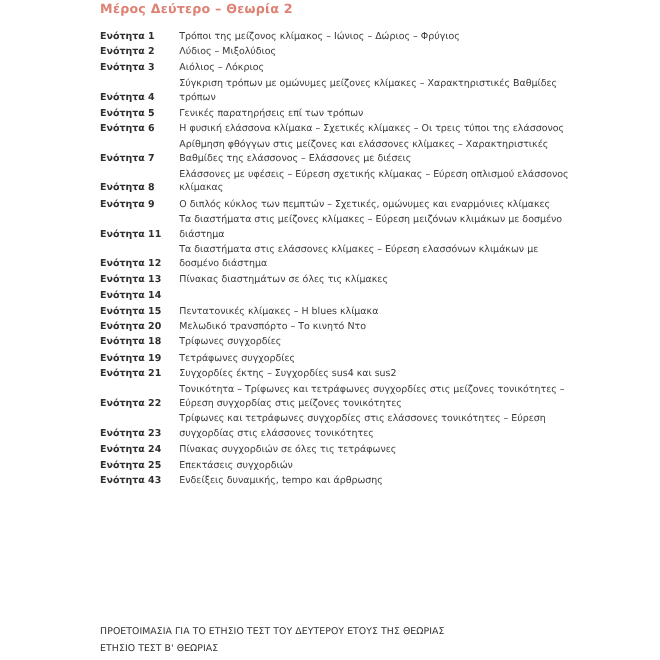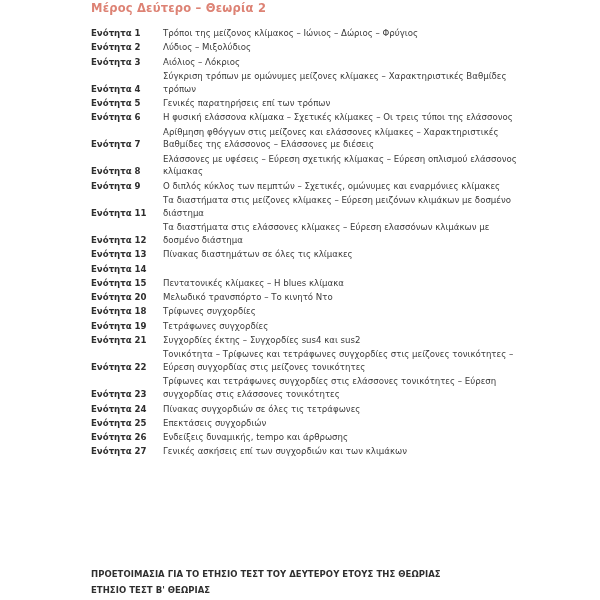--- a/index.html
+++ b/index.html
@@ -68,21 +68,21 @@
 
   .footer-block {
     position: absolute;
     left: 91px;
     top: 567px;
     width: 440px;
   }
 
   .footer-line {
     font-size: 8.5px;
-    font-weight: bold;
+    font-weight: normal;
     color: #2f2f2f;
     line-height: 15.5px;
     letter-spacing: 0.05px;
     white-space: nowrap;
   }
 </style>
 </head>
 <body>
 
 <div class="page">
@@ -171,26 +171,22 @@
       </div>
       <div class="unit-row">
         <div class="unit-label">Ενότητα 24</div>
         <div class="unit-desc">Πίνακας συγχορδιών σε όλες τις τετράφωνες</div>
       </div>
       <div class="unit-row">
         <div class="unit-label">Ενότητα 25</div>
         <div class="unit-desc">Επεκτάσεις συγχορδιών</div>
       </div>
       <div class="unit-row">
-        <div class="unit-label">Ενότητα 26</div>
+        <div class="unit-label">Ενότητα 43</div>
         <div class="unit-desc">Ενδείξεις δυναμικής, tempo και άρθρωσης</div>
-      </div>
-      <div class="unit-row">
-        <div class="unit-label">Ενότητα 27</div>
-        <div class="unit-desc">Γενικές ασκήσεις επί των συγχορδιών και των κλιμάκων</div>
       </div>
     </div>
 
   <div class="footer-block">
       <div class="footer-line">ΠΡΟΕΤΟΙΜΑΣΙΑ ΓΙΑ ΤΟ ΕΤΗΣΙΟ ΤΕΣΤ ΤΟΥ ΔΕΥΤΕΡΟΥ ΕΤΟΥΣ ΤΗΣ ΘΕΩΡΙΑΣ</div>
       <div class="footer-line">ΕΤΗΣΙΟ ΤΕΣΤ Β' ΘΕΩΡΙΑΣ</div>
     </div>
 
 </div>
 

